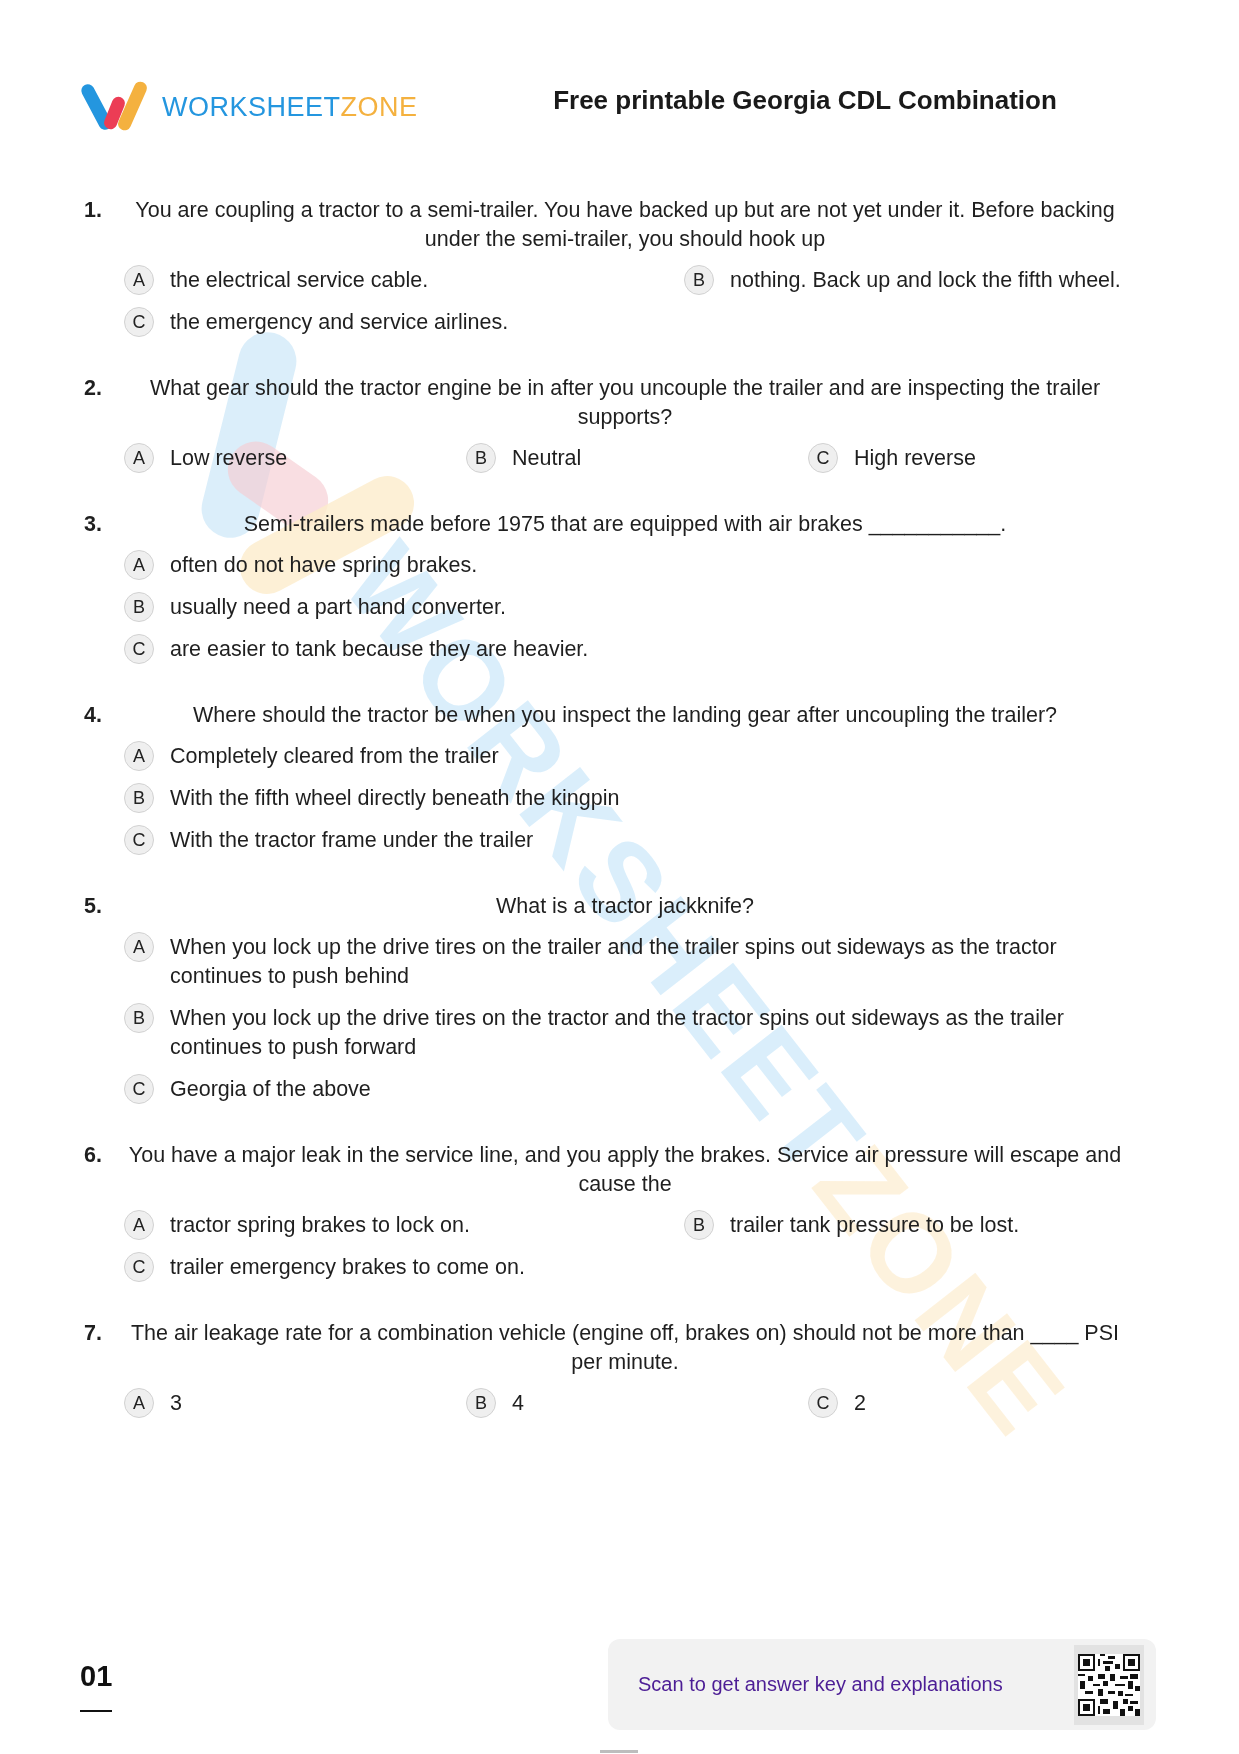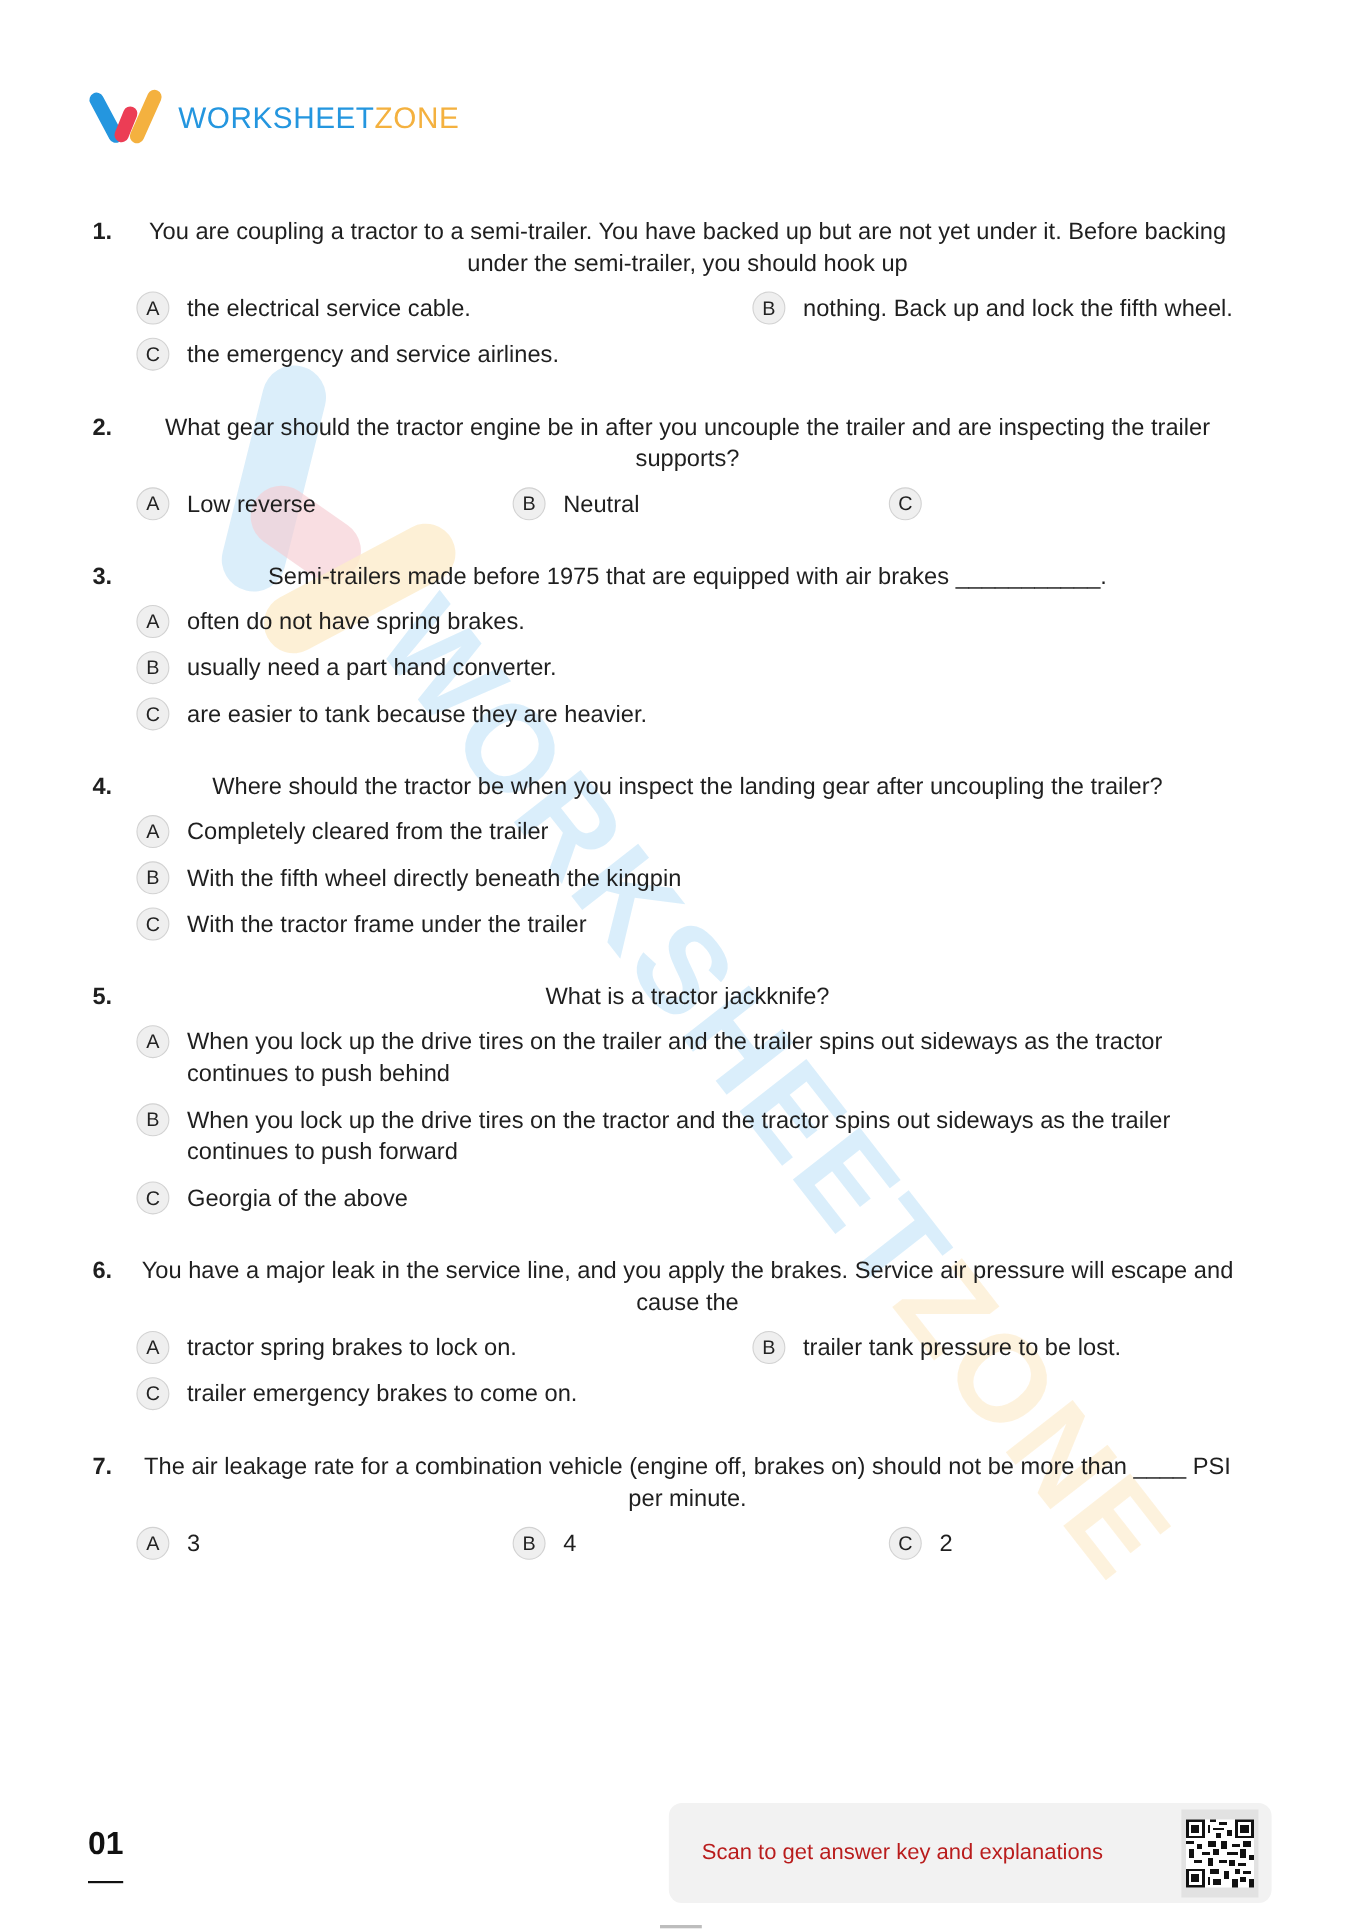--- a/index.html
+++ b/index.html
@@ -49,21 +49,21 @@
 
     
     .page-num {
       position: absolute; left: 80px; top: 1660px; font-size: 29px; font-weight: bold; color: #111;
       border-bottom: 2px solid #111; line-height: 32px; padding-bottom: 18px; z-index: 2;
     }
     .scan-box {
       position: absolute; left: 608px; top: 1639px; width: 548px; height: 91px; background: #f2f2f2;
       border-radius: 12px; display: flex; align-items: center; z-index: 2;
     }
-    .scan-text { margin-left: 30px; font-size: 20px; color: #b91c1c; flex: 1; }
+    .scan-text { margin-left: 30px; font-size: 20px; color: #4c1d95; flex: 1; }
     .qr {
       width: 70px; height: 80px; background: #e2e2e2; margin-right: 12px; display: flex;
       align-items: center; justify-content: center;
     }
     .bottom-tick { position: absolute; left: 600px; top: 1750px; width: 38px; height: 3px; background: #bdbdbd; }
   </style>
 </head>
 <body>
 
 <div class="wm" style="left:0;top:0;width:1239px;height:1754px;">
@@ -80,20 +80,21 @@
     <span style="left:6px;top:0;height:50px;background:#2496df;transform:rotate(-28deg);"></span>
     <span style="left:24px;top:14px;height:34px;background:#ec3d55;transform:rotate(22deg);"></span>
     <span style="left:42px;top:-2px;height:52px;background:#f4b13f;transform:rotate(24deg);"></span>
   </div>
   <div class="logo-text">
     <span class="lt1">WORKSHEET</span><span class="lt2">ZONE</span>
   </div>
 </div>
 
 <div class="title">
+  <div>Free printable Georgia CDL Combination</div>
 </div>
 
 <div class="questions">
 
   <div class="q">
     <div class="q-head">
       <div class="q-num">1.</div>
       <div class="q-text">You are coupling a tractor to a semi-trailer. You have backed up but are not yet under it. Before backing under the semi-trailer, you should hook up</div>
     </div>
     <div class="opts cols-2">
@@ -121,20 +122,21 @@
       <div class="opt">
           <span class="badge">A</span>
           <span class="opt-text">Low reverse</span>
         </div>
       <div class="opt">
           <span class="badge">B</span>
           <span class="opt-text">Neutral</span>
         </div>
       <div class="opt">
           <span class="badge">C</span>
+          <span class="opt-text">High reverse</span>
         </div>
     </div>
   </div>
 
   <div class="q">
     <div class="q-head">
       <div class="q-num">3.</div>
       <div class="q-text">Semi-trailers made before 1975 that are equipped with air brakes ___________.</div>
     </div>
     <div class="opts cols-1">

